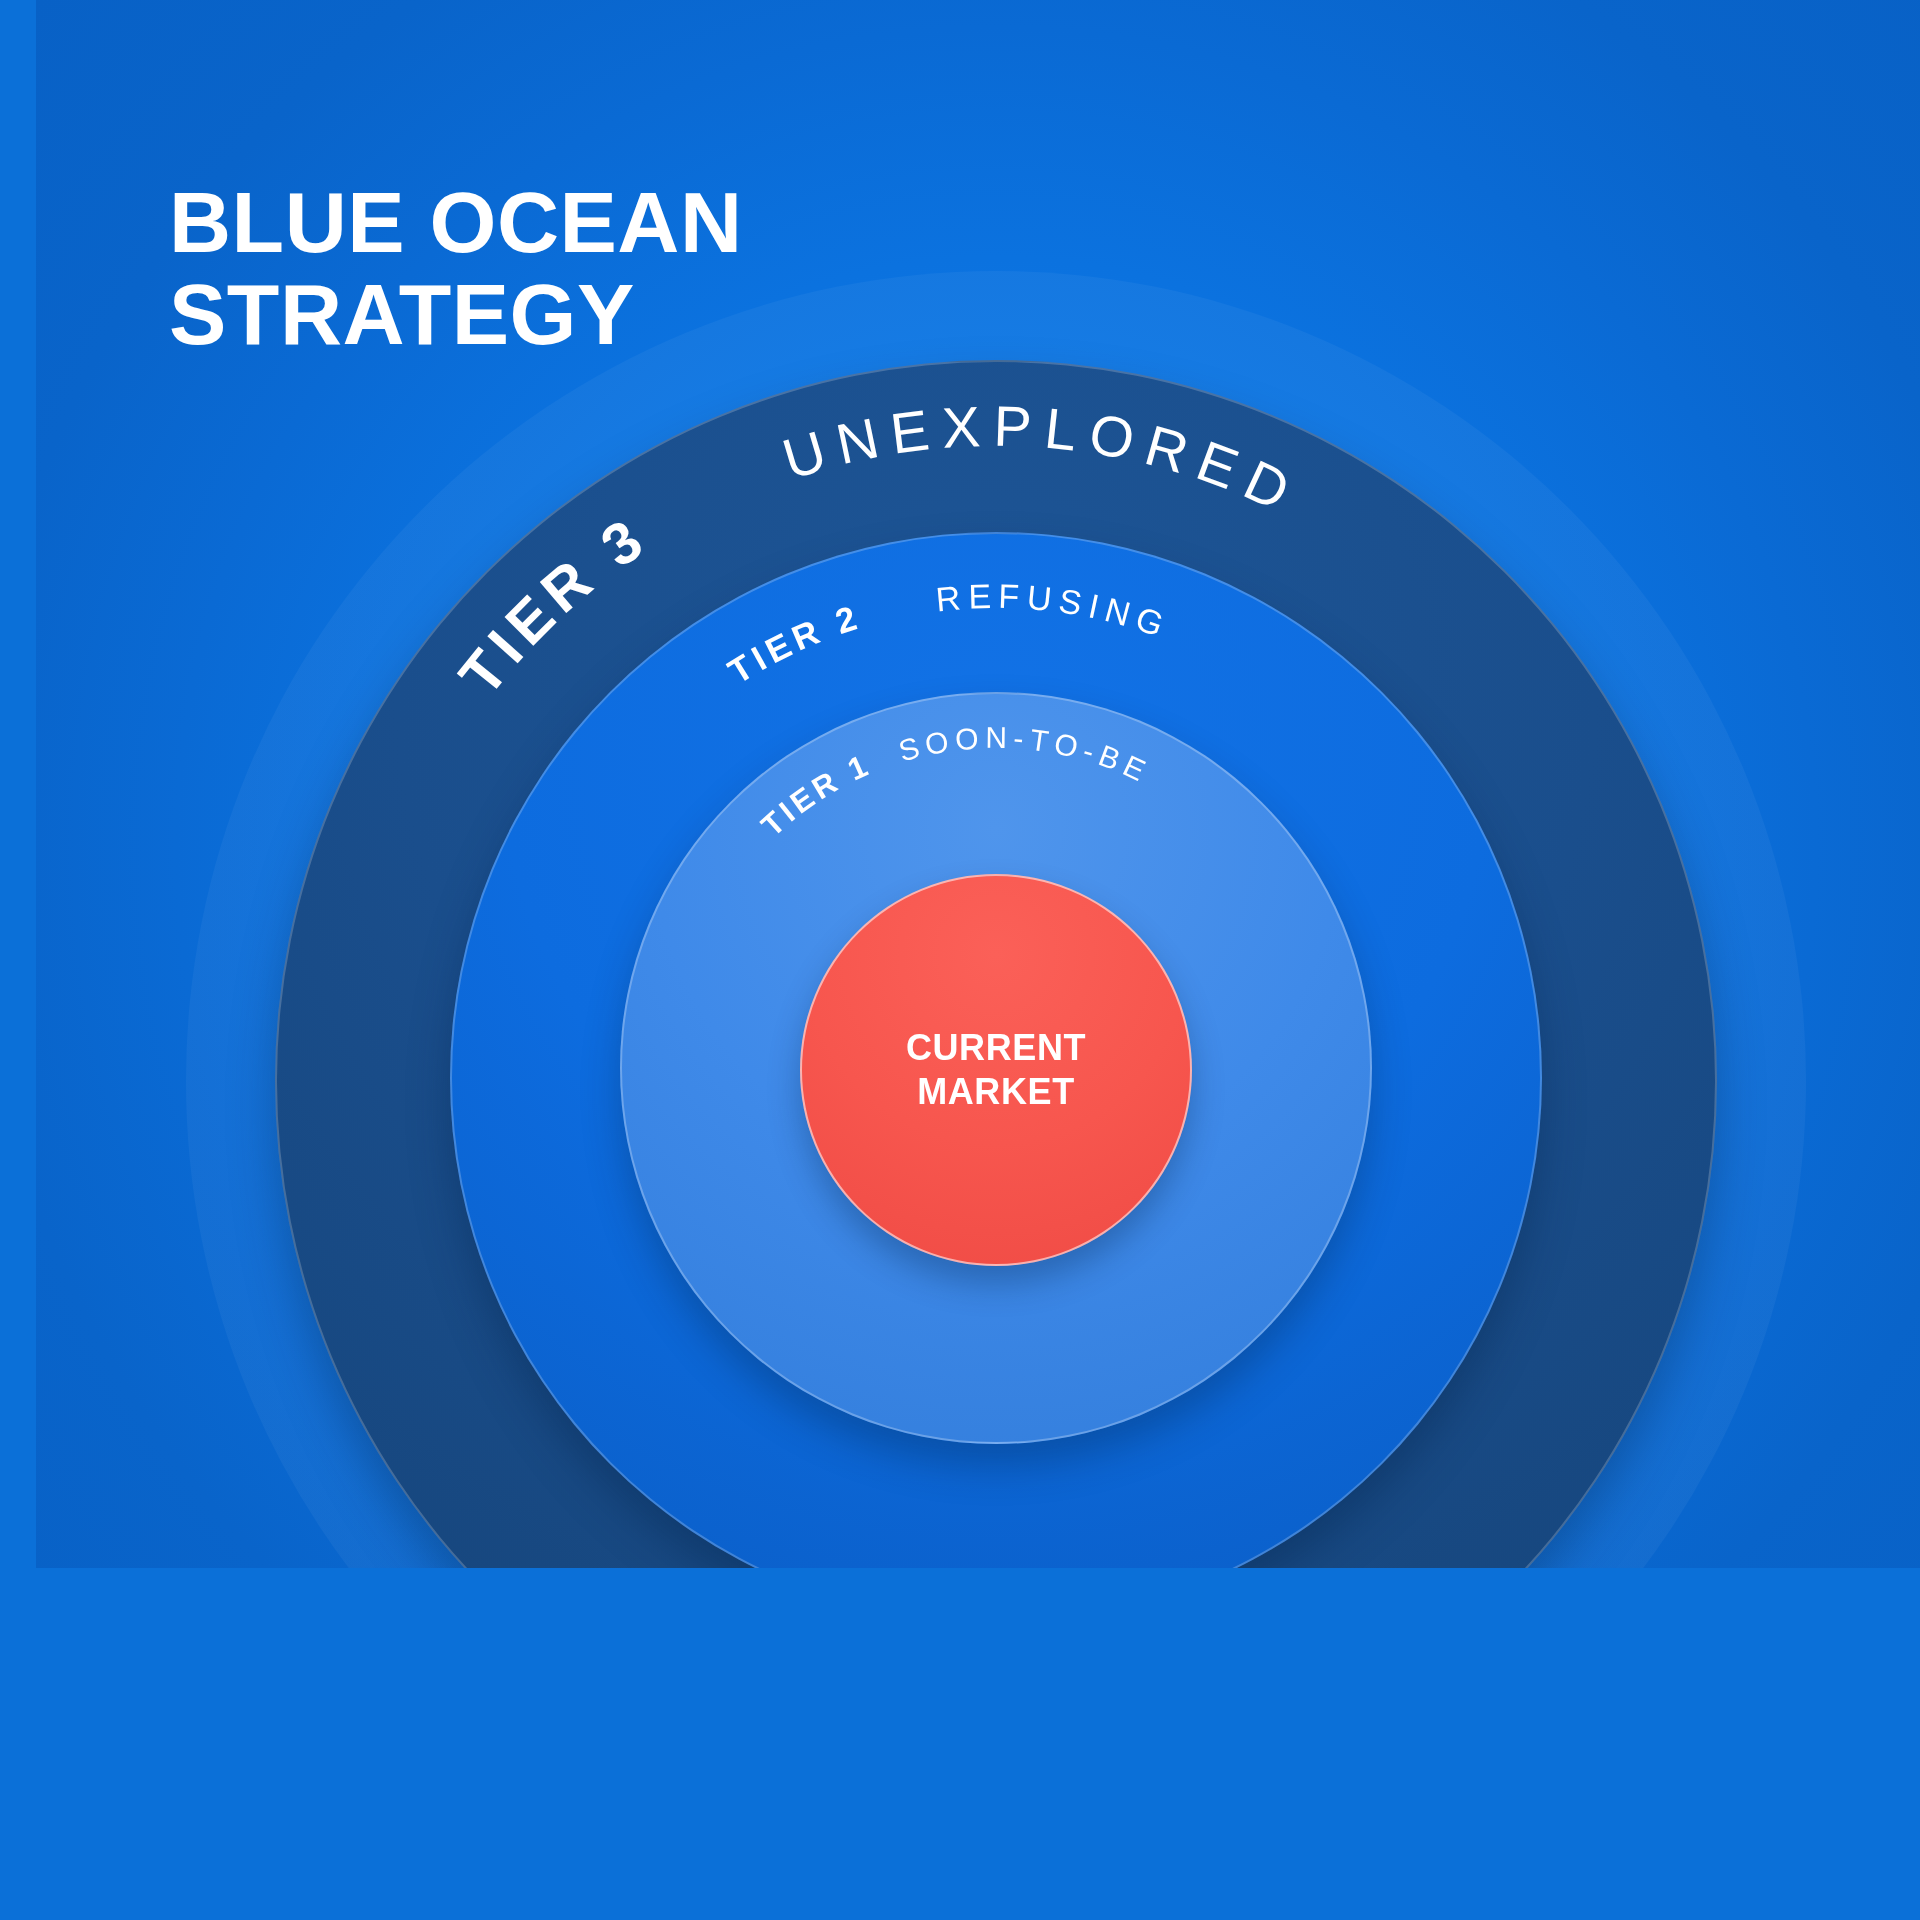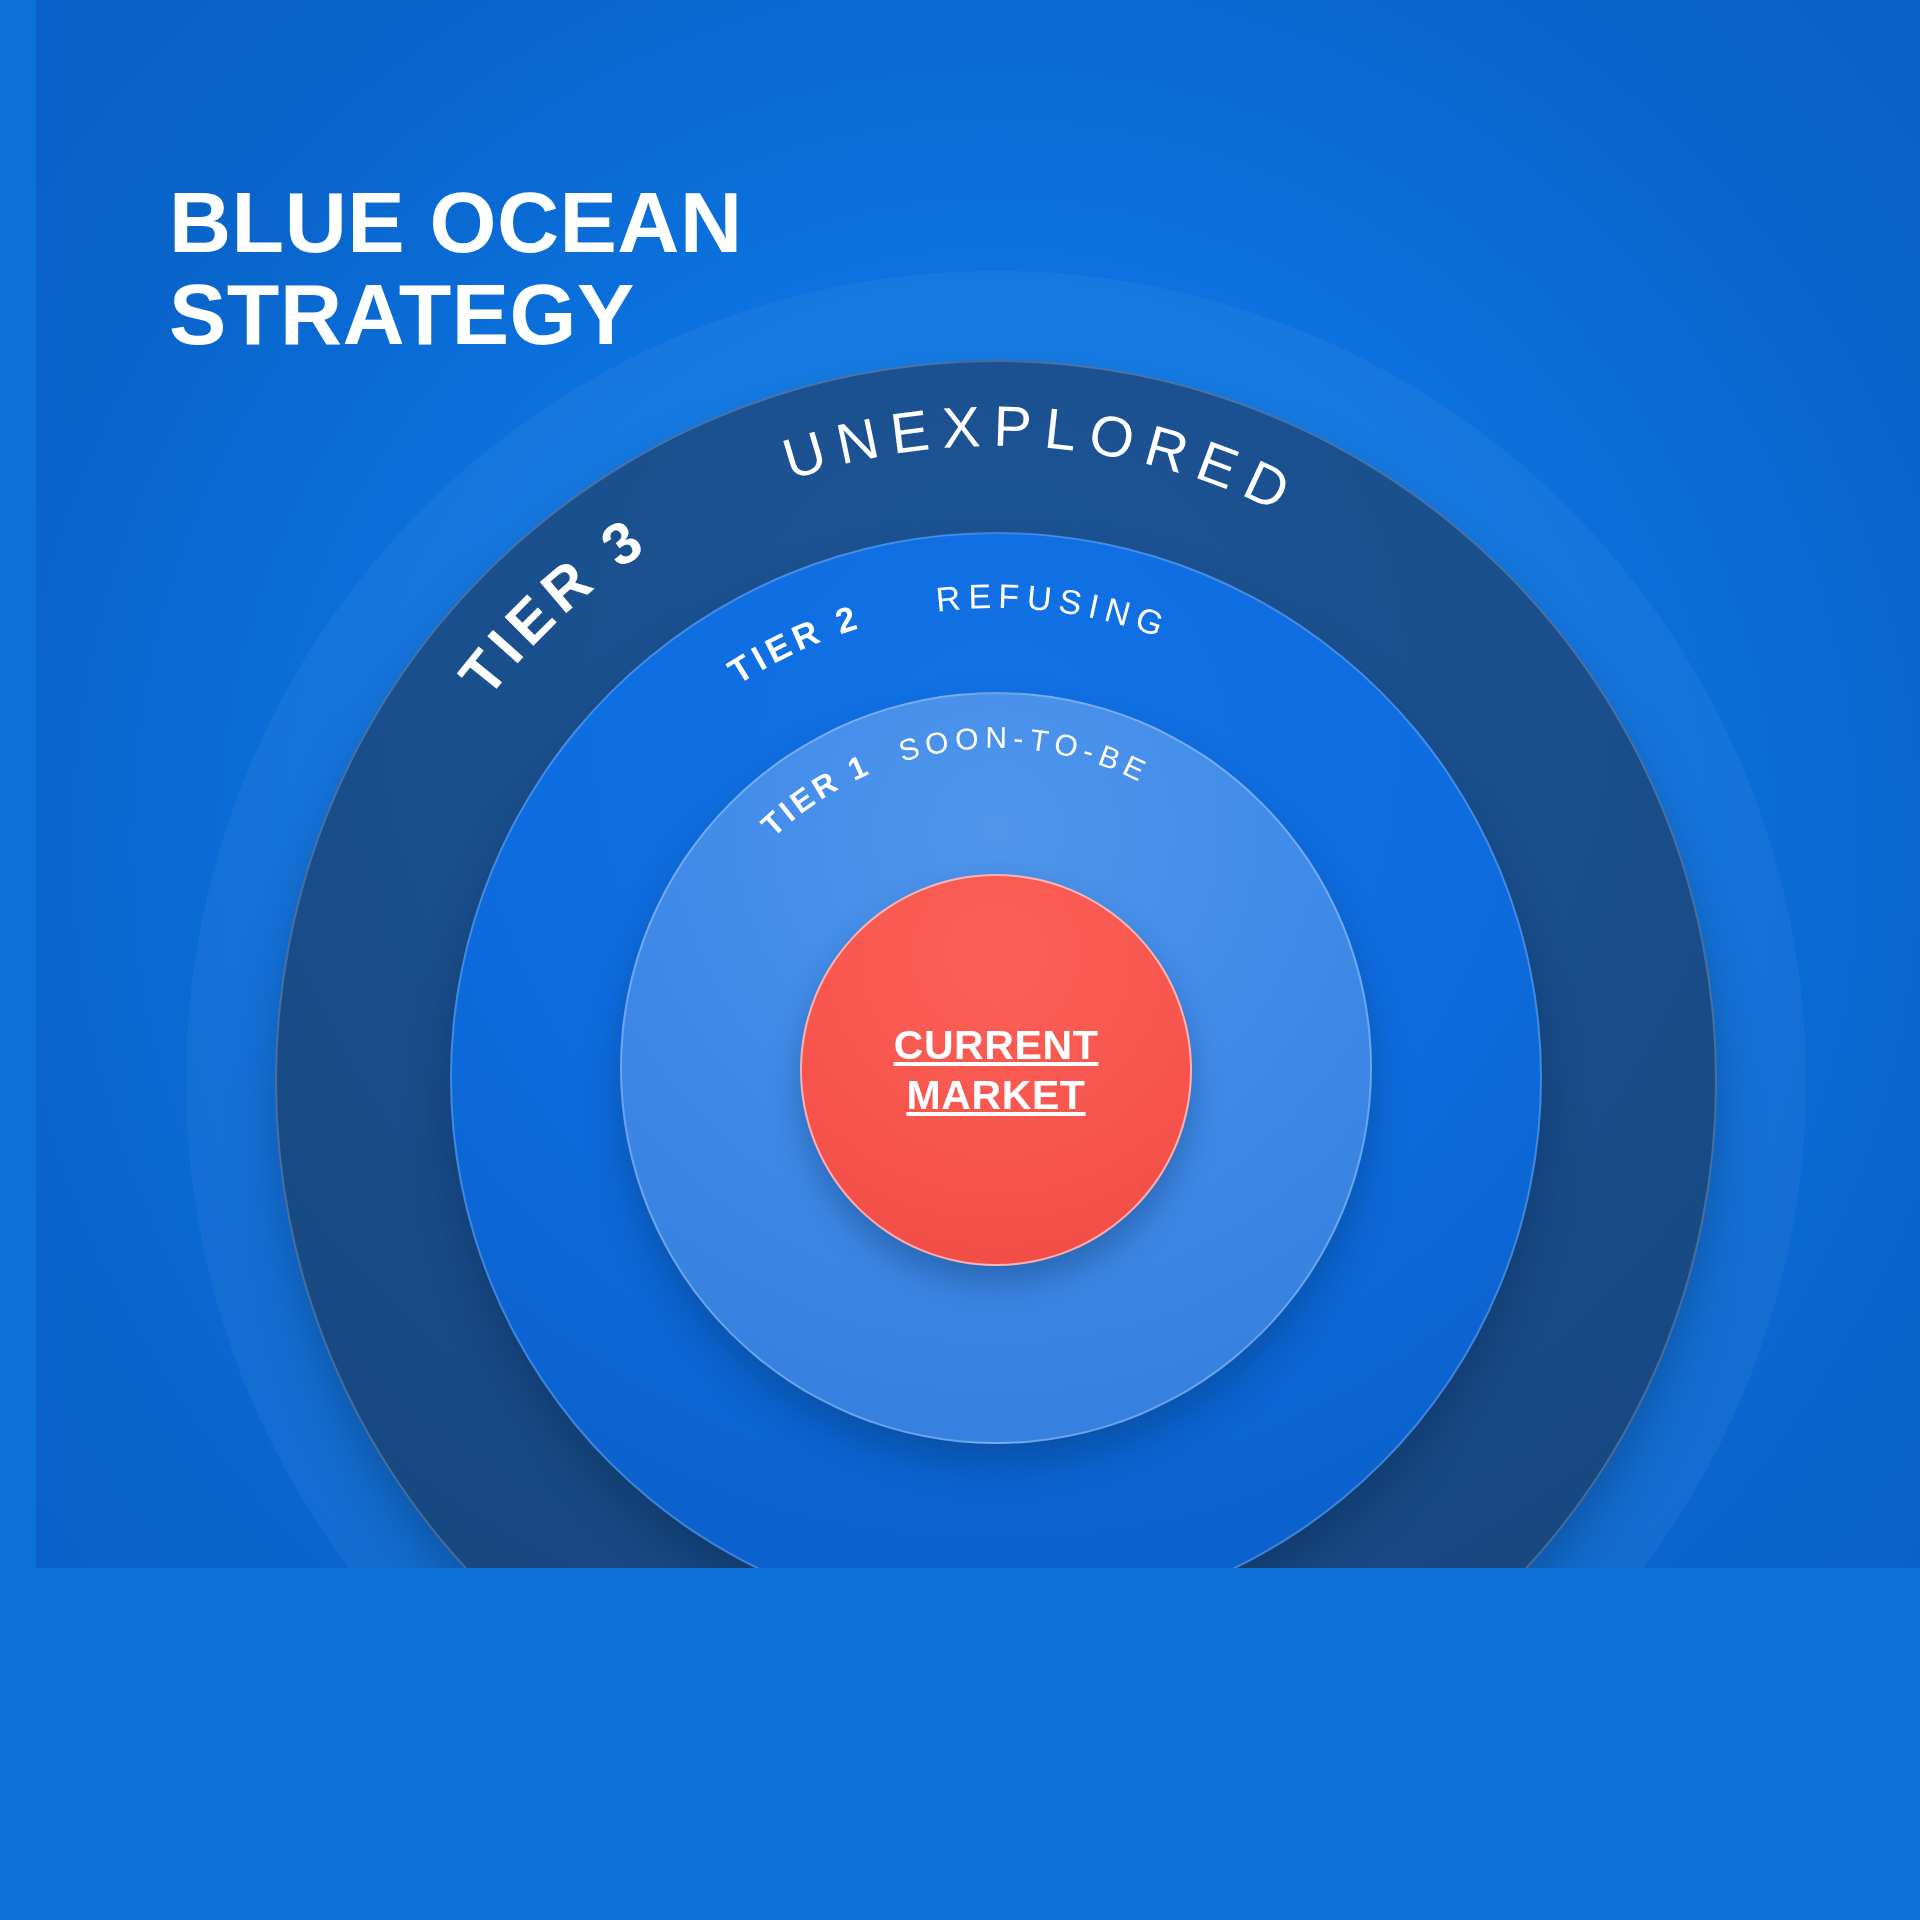--- a/index.html
+++ b/index.html
@@ -96,27 +96,26 @@
     background: radial-gradient(circle at 50% 20%, #fb6058 0%, #f7564e 52%, #ef4a44 100%);
     box-shadow: 0 18px 32px rgba(3, 32, 70, 0.30);
     border: 2px solid rgba(255,255,255,0.55);
     box-sizing: border-box;
     display: flex;
     align-items: center;
     justify-content: center;
   }
   #core-label {
     color: #ffffff;
-    font-size: 41px;
+    font-size: 36px;
     font-weight: bold;
     line-height: 1.22;
     text-align: center;
     letter-spacing: 0.6px;
     white-space: pre-line;
-    text-decoration: underline;
   }
 
   
   #curve-layer {
     position: absolute;
     left: 0; top: 0;
     width: 1920px; height: 1920px;
     pointer-events: none;
   }
   .arc-bold {

